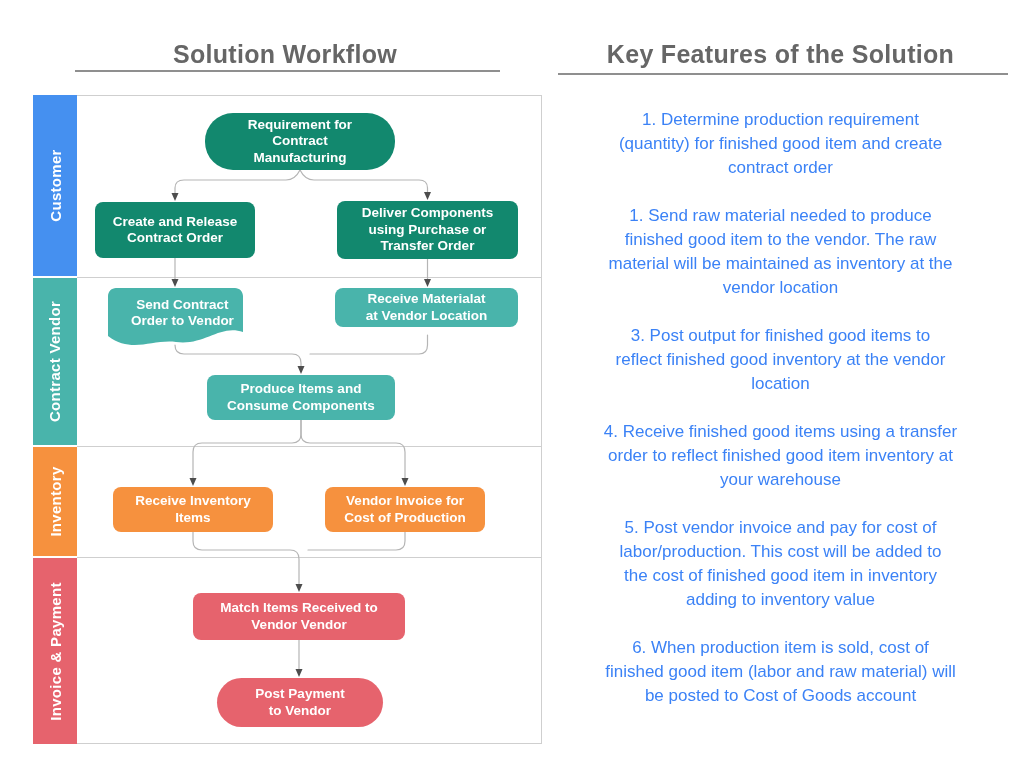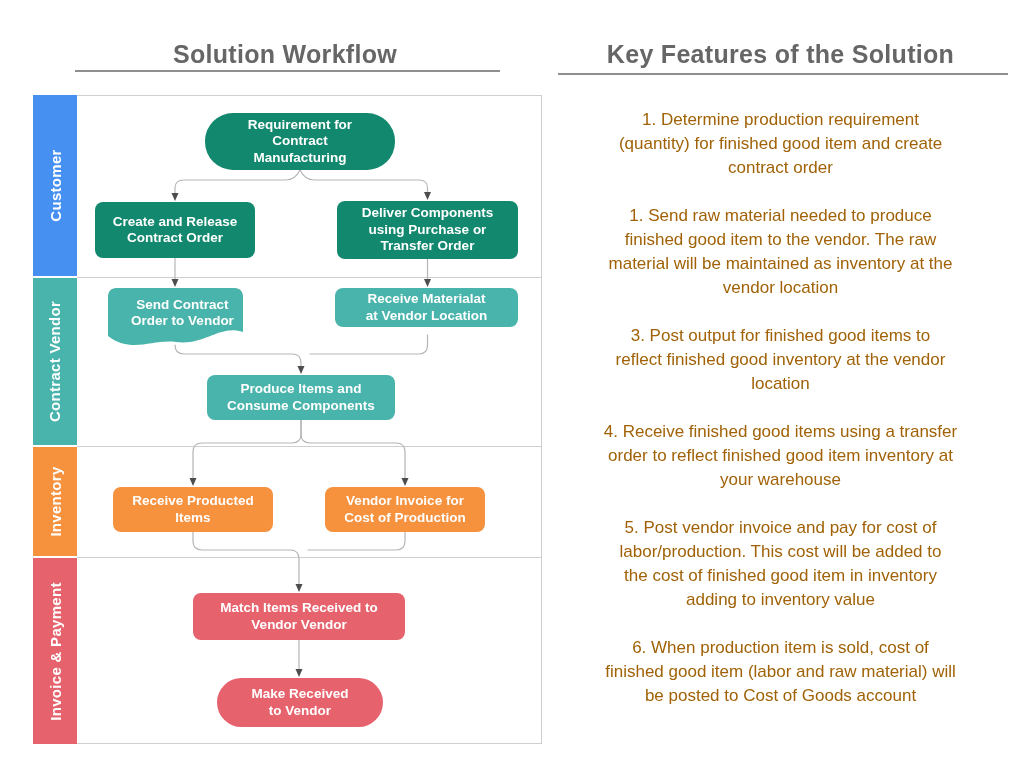--- a/index.html
+++ b/index.html
@@ -46,21 +46,21 @@
   .stadium1 { border-radius:28px; }
   .stadium2 { border-radius:25px; }
 
   .node.doc { background:transparent; }
   .doc-bg { position:absolute; left:0; top:0; }
   .doc-label { position:relative; z-index:1; margin-bottom:12px; }
 
   
   .features { position:absolute; left:553px; top:108px; width:455px; }
   .feature {
-    font-size:17px; line-height:24px; color:#a16207; text-align:center;
+    font-size:17px; line-height:24px; color:#3b82f6; text-align:center;
     white-space:pre-line; margin:0 0 24px 0;
   }
 </style>
 </head>
 <body>
 
 <div class="page">
 
   <div class="section-title" style="left:70px; top:40px; width:430px;">Solution Workflow</div>
   <div class="title-underline" style="left:75px; top:70px; width:425px;"></div>
@@ -135,30 +135,30 @@
       <span class="doc-label">Send Contract
 Order to Vendor</span>
     </div>
 
     <div class="node c-teal r8" style="left:302px; top:193px; width:183px; height:39px;">Receive Materialat
 at Vendor Location</div>
 
     <div class="node c-teal r8" style="left:174px; top:280px; width:188px; height:45px;text-align:center;">Produce Items and
 Consume Components</div>
 
-    <div class="node c-orange r8" style="left:80px; top:392px; width:160px; height:45px;">Receive Producted
+    <div class="node c-orange r8" style="left:80px; top:392px; width:160px; height:45px;">Receive Inventory
 Items</div>
 
     <div class="node c-orange r8" style="left:292px; top:392px; width:160px; height:45px;">Vendor Invoice for
 Cost of Production</div>
 
     <div class="node c-red r8" style="left:160px; top:498px; width:212px; height:47px;">Match Items Received to
 Vendor Vendor</div>
 
-    <div class="node c-red stadium2" style="left:184px; top:583px; width:166px; height:49px;">Make Received
+    <div class="node c-red stadium2" style="left:184px; top:583px; width:166px; height:49px;">Post Payment
 to Vendor</div>
   </div>
 
   <div class="features">
     <p class="feature">1. Determine production requirement
 (quantity) for finished good item and create
 contract order</p>
     <p class="feature">1. Send raw material needed to produce
 finished good item to the vendor. The raw
 material will be maintained as inventory at the

